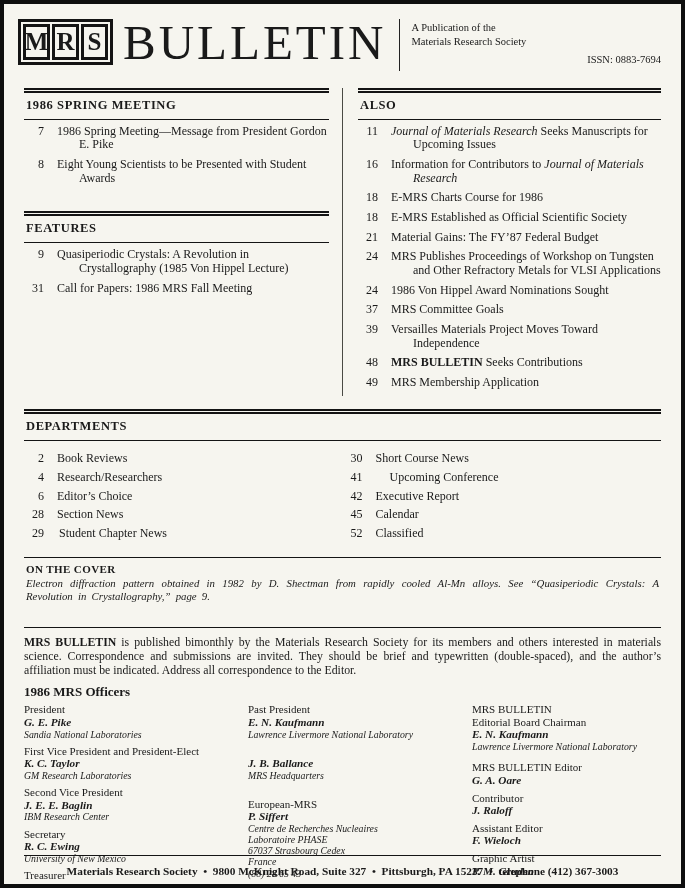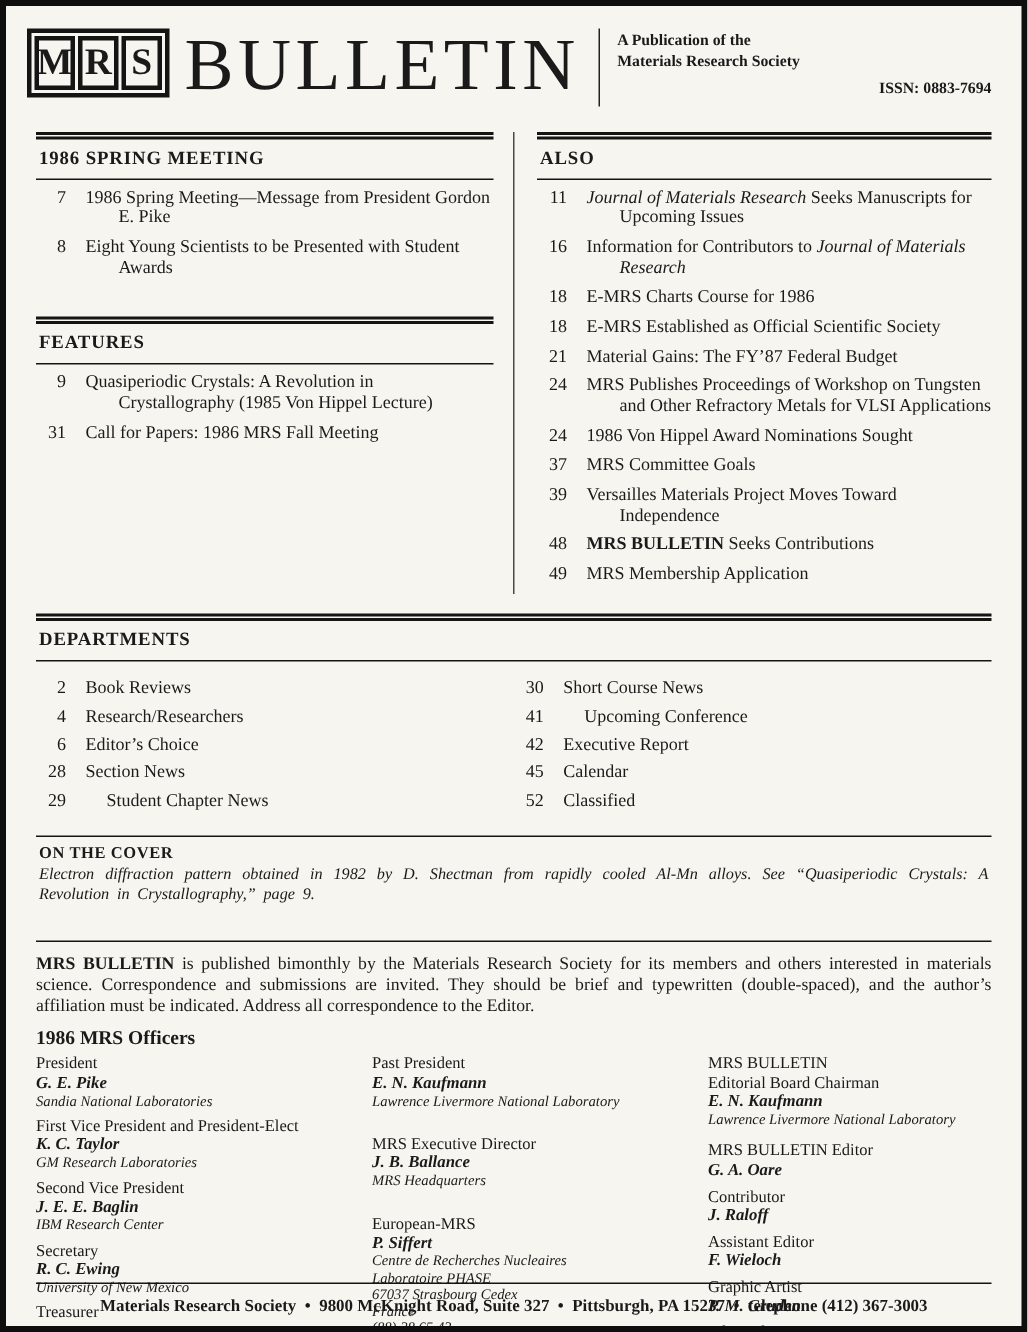--- a/index.html
+++ b/index.html
@@ -21,21 +21,21 @@
     border: 3px solid #141414; width: 27px; height: 36px;
     display: flex; align-items: center; justify-content: center;
     font-weight: bold; font-size: 25px;
   }
   .bulletin-title {
     font-size: 49px; line-height: 48px; margin-left: 10px;
     letter-spacing: 3px; flex-shrink: 0;
   }
   .pub-info {
     margin-left: 12px; border-left: 1px solid #222; padding: 2px 0 4px 12px;
-    flex: 1; font-weight: bold; font-size: 10.5px; line-height: 1.32;
+    flex: 1; font-weight: normal; font-size: 10.5px; line-height: 1.32;
   }
   .vol-row { display: flex; justify-content: space-between; margin-top: 4px; }
   .issn { text-align: right; margin-top: 4px; }
 
   
   .sec-head {
     border-top: 5px double #141414;
     border-bottom: 1px solid #141414;
     padding: 5px 2px 6px;
     font-weight: bold; font-size: 12.5px; letter-spacing: 0.6px;
@@ -203,21 +203,21 @@
         <div class="dept-item">
             <span class="pg">6</span>
             <span class="txt" style="margin-left:13px;">Editor’s Choice</span>
           </div>
         <div class="dept-item">
             <span class="pg">28</span>
             <span class="txt" style="margin-left:13px;">Section News</span>
           </div>
         <div class="dept-item">
             <span class="pg">29</span>
-            <span class="txt" style="margin-left:27px;">Student Chapter News</span>
+            <span class="txt" style="margin-left:15px;">Student Chapter News</span>
           </div>
       </div>
       <div class="dept-col">
         <div class="dept-item">
             <span class="pg">30</span>
             <span class="txt" style="">Short Course News</span>
           </div>
         <div class="dept-item">
             <span class="pg">41</span>
             <span class="txt" style="margin-left:27px;">Upcoming Conference</span>
@@ -278,21 +278,20 @@
       </div>
     </div>
 
     <div class="off-col">
       <div class="off-entry gap-lg">
         <div class="role">Past President</div>
         <div class="name">E. N. Kaufmann</div>
         <div class="affil">Lawrence Livermore National Laboratory</div>
       </div>
       <div class="off-entry gap-lg">
-        <div class="role">MRS Executive Director</div>
         <div class="name">J. B. Ballance</div>
         <div class="affil">MRS Headquarters</div>
       </div>
       <div class="off-entry">
         <div class="role">European-MRS</div>
         <div class="name">P. Siffert</div>
         <div class="affil">Centre de Recherches Nucleaires</div>
         <div class="affil">Laboratoire PHASE</div>
         <div class="affil">67037 Strasbourg Cedex</div>
         <div class="affil">France</div>

